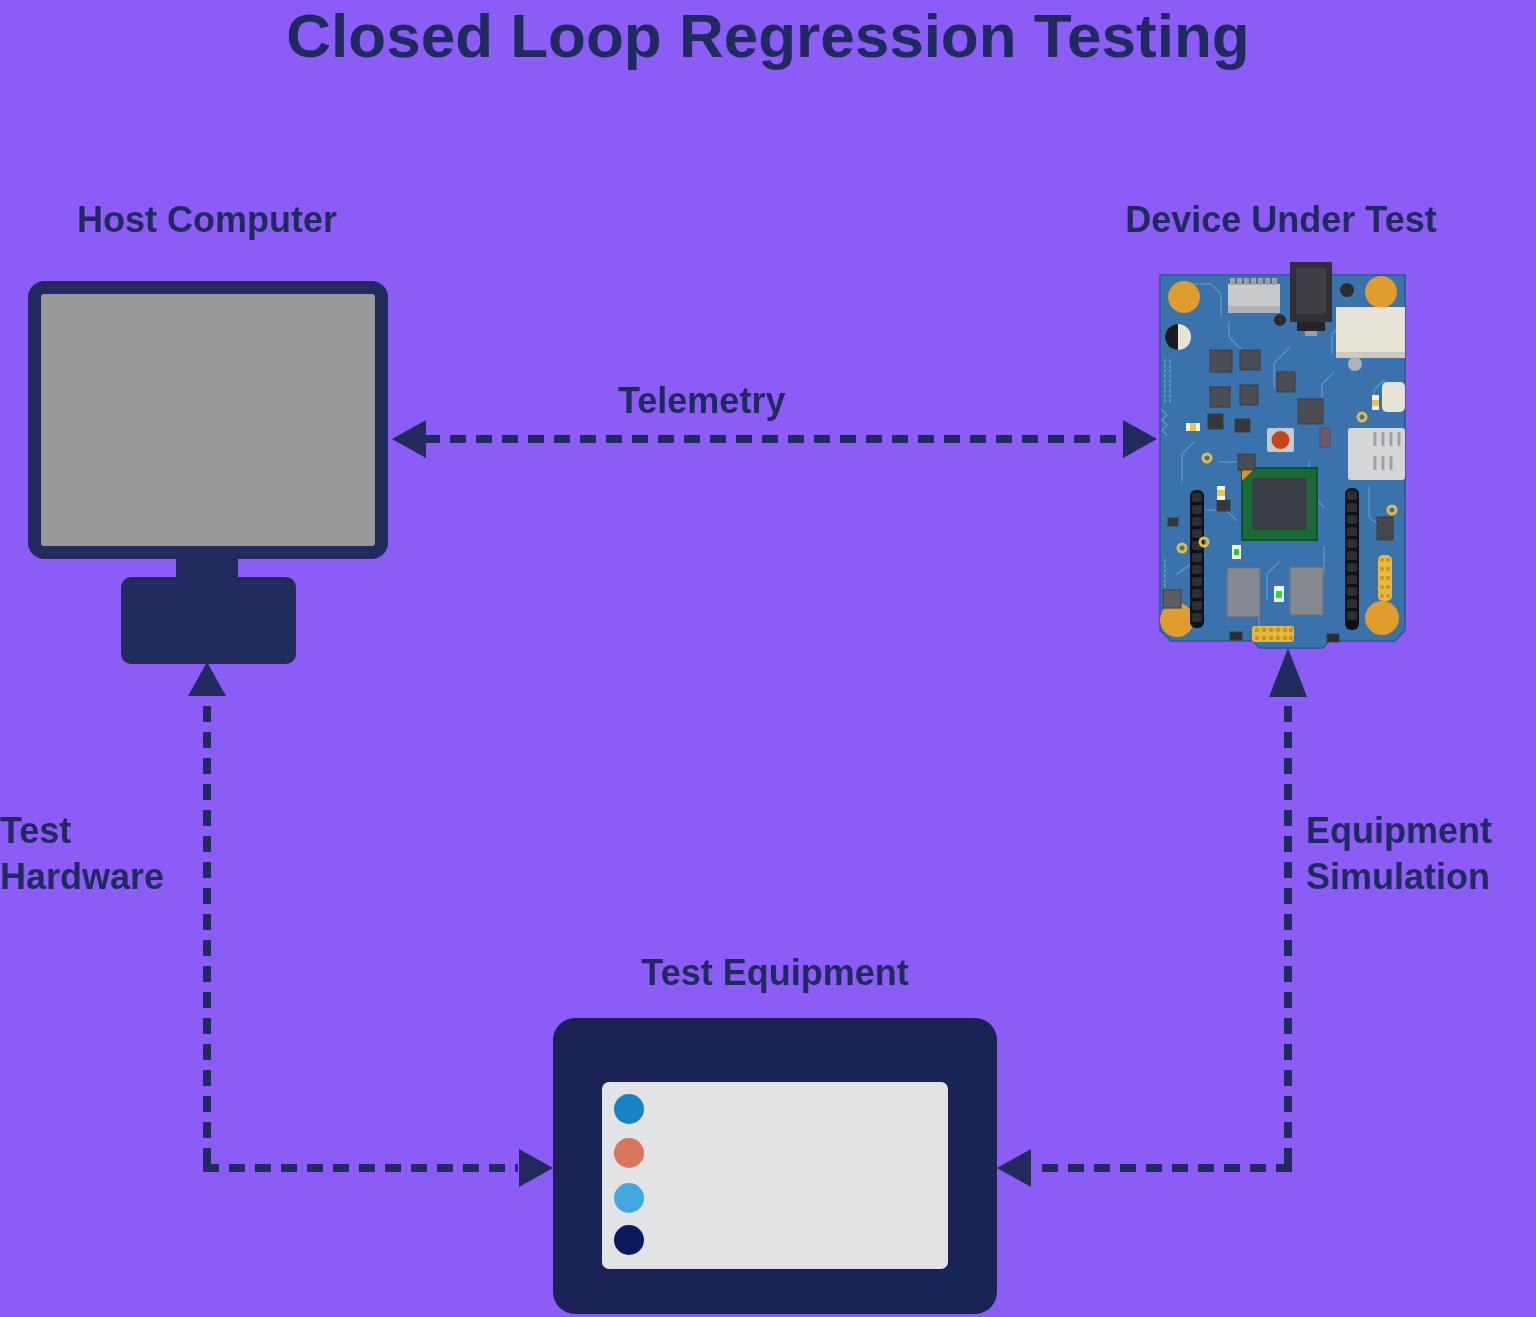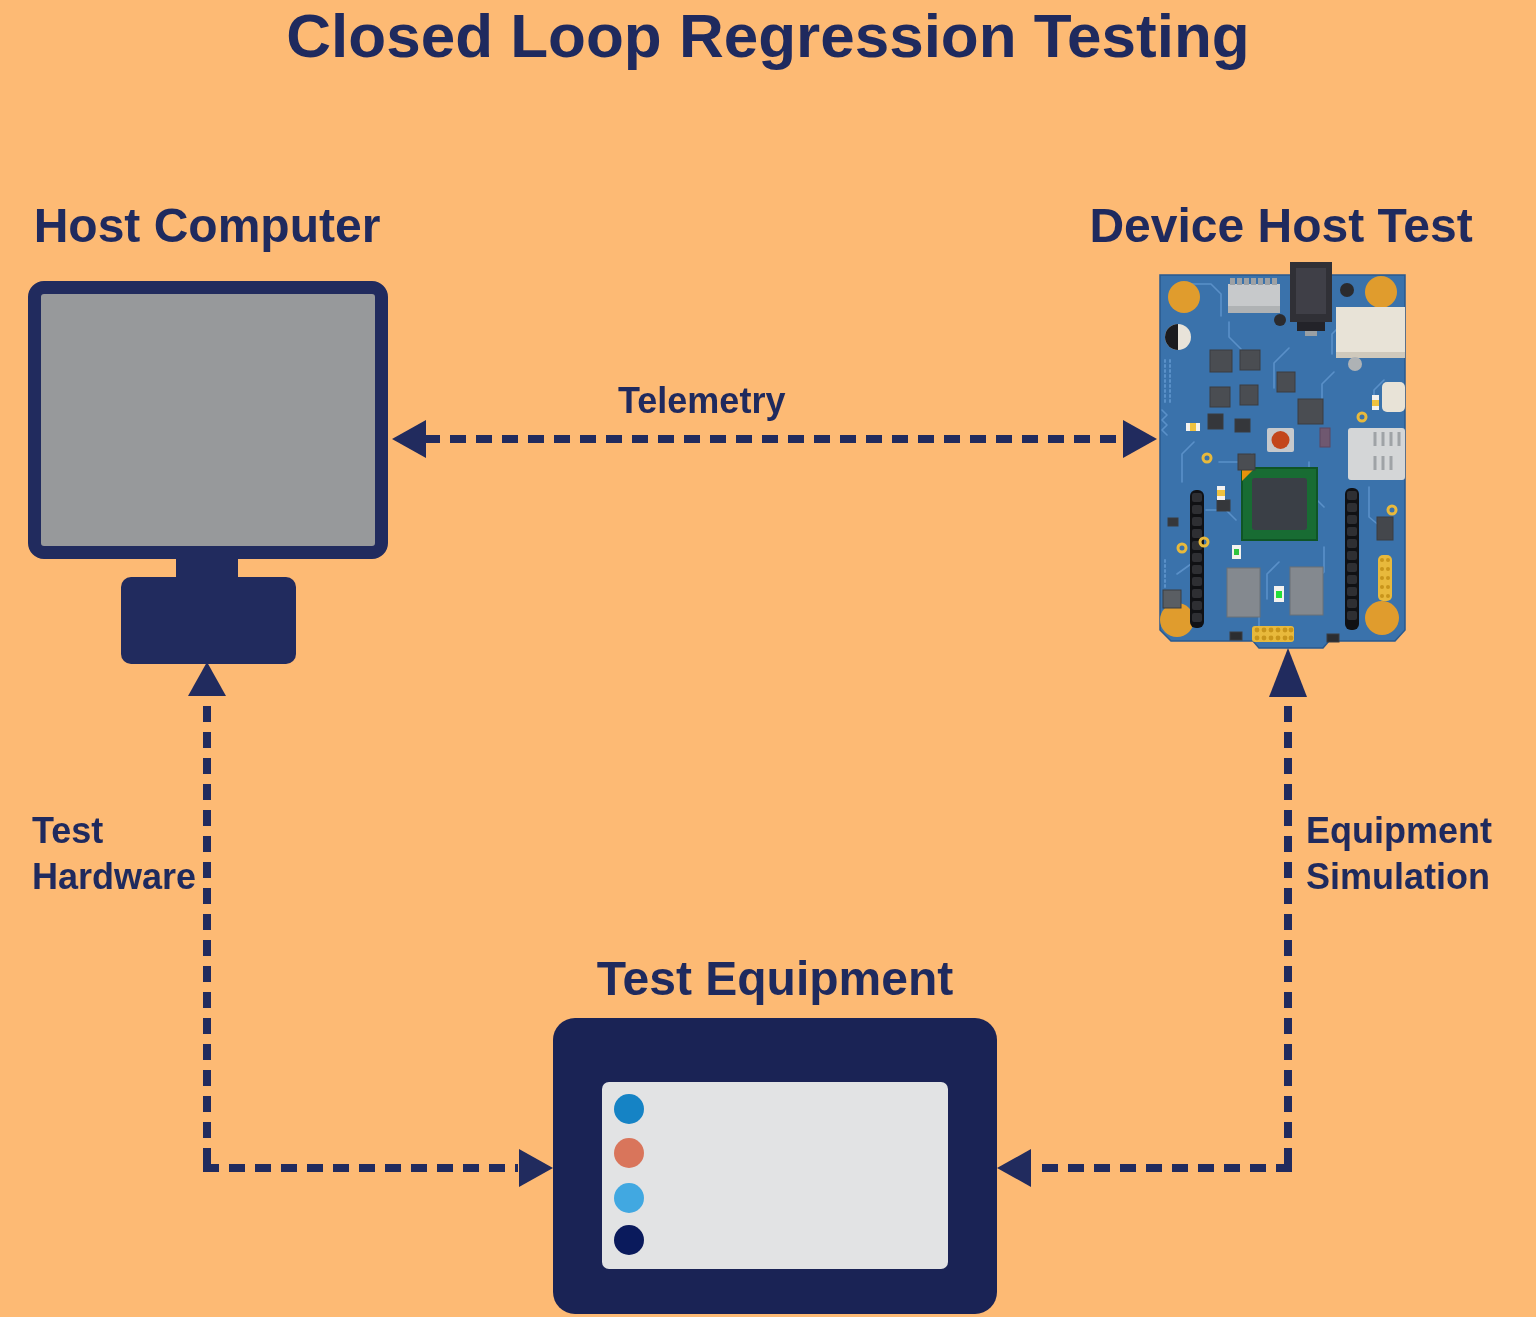--- a/index.html
+++ b/index.html
@@ -1,27 +1,27 @@
 <!DOCTYPE html>
 <html><head>
 <meta charset="utf-8">
 <style>
   html,body{margin:0;padding:0;background:#ffffff;}
   .stage{
     position:relative;width:1536px;height:1317px;overflow:hidden;
     font-family:"Liberation Sans","DejaVu Sans",sans-serif;
-    color:#212B5E;background:#fdba74;
+    color:#212B5E;background:#8b5cf6;
   }
   .abs{position:absolute;}
   .diagram-title{
     left:0;top:0;width:1536px;text-align:center;
     font-size:62px;font-weight:800;letter-spacing:0px;color:#1F2A5E;
   }
   .node-label{
-    font-size:48px;font-weight:800;color:#1F2A5E;text-align:center;line-height:1.0;
+    font-size:36px;font-weight:800;color:#1F2A5E;text-align:center;line-height:1.0;
   }
   .arrow-label{
     font-size:36px;font-weight:800;color:#1F2A5E;line-height:1.28;
   }
   
   .monitor{
     left:28px;top:281px;width:334px;height:252px;
     background:#97999B;border:13px solid #212B5E;border-radius:16px;
   }
   .monitor-neck{left:176px;top:556px;width:62px;height:26px;background:#212B5E;}
@@ -33,25 +33,25 @@
   svg{display:block;}
 </style>
 </head>
 <body>
 
 <div class="stage">
 
   <div class="abs diagram-title">Closed Loop Regression Testing</div>
 
   <div class="abs node-label" style="left:0;top:202px;width:414px;">Host Computer</div>
-  <div class="abs node-label" style="left:1046px;top:202px;width:470px;">Device Host Test</div>
+  <div class="abs node-label" style="left:1046px;top:202px;width:470px;">Device Under Test</div>
   <div class="abs node-label" style="left:555px;top:944px;width:440px;margin-top:11px;">Test Equipment</div>
 
   <div class="abs arrow-label" style="left:618px;top:378px;width:300px;">Telemetry</div>
-  <div class="abs arrow-label" style="left:12px;top:808px;width:192px;padding-left:20px;">
+  <div class="abs arrow-label" style="left:0;top:808px;width:192px;">
     <span>Test</span><br>
     <span>Hardware</span>
   </div>
   <div class="abs arrow-label" style="left:1306px;top:808px;width:222px;">
     <span>Equipment</span><br>
     <span>Simulation</span>
   </div>
 
   <div class="abs monitor"></div>
   <div class="abs monitor-neck"></div>

